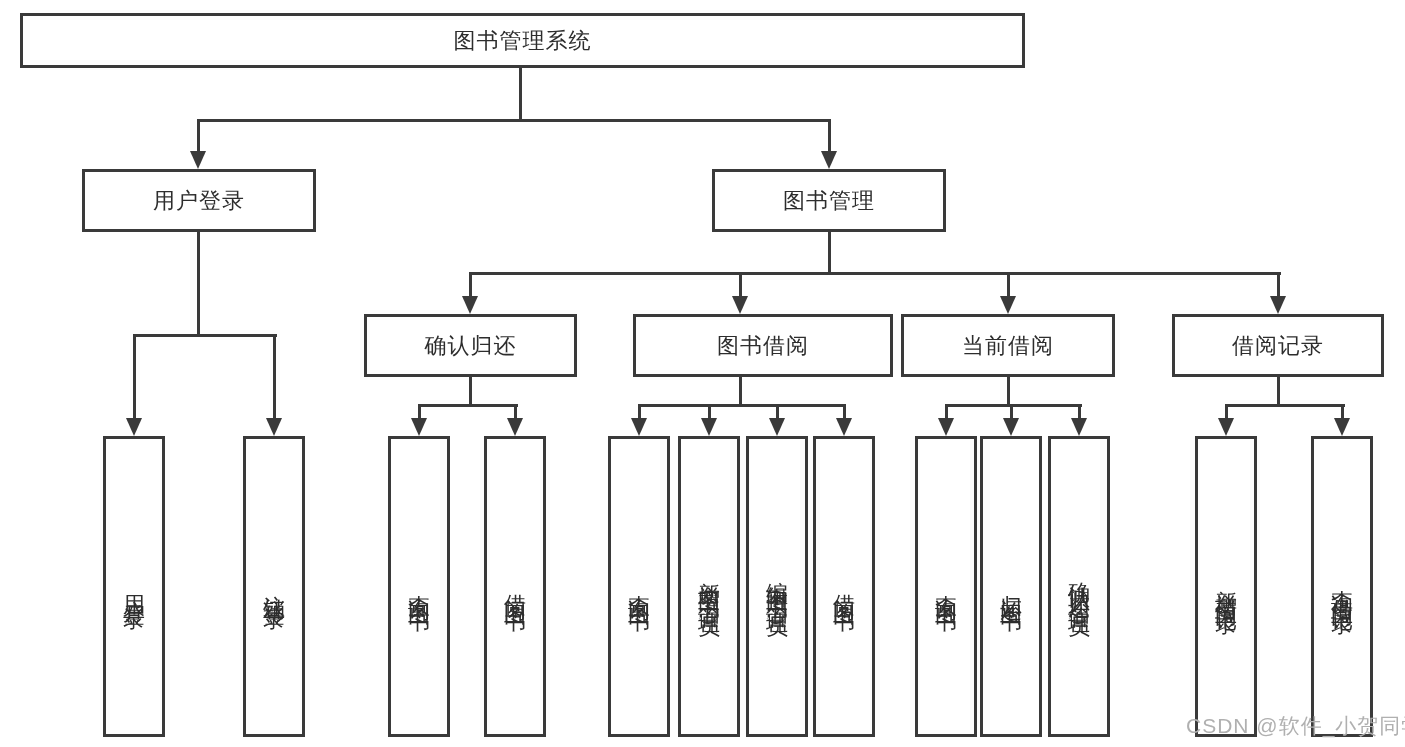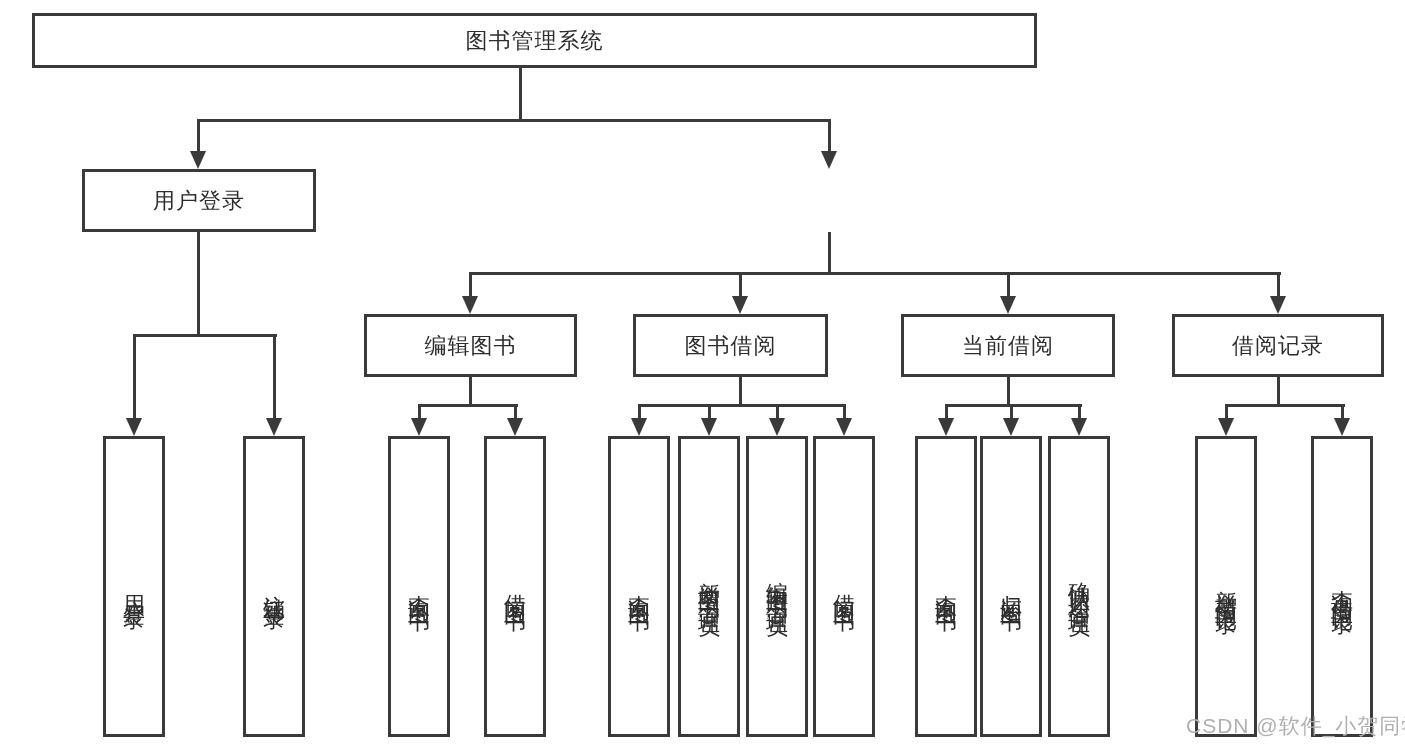--- a/index.html
+++ b/index.html
@@ -27,33 +27,36 @@
     position:absolute; left:1186px; top:712px; z-index:5;
     color:var(--watermark,#b0b0b0); font-size:21px; letter-spacing:1px;
     white-space:nowrap;
   }
 </style>
 </head>
 <body>
 
 <div id="canvas">
 
-  <div class="box" style="left:20px; top:13px; width:1005px; height:55px;margin-left:12px;">
+  <div class="box" style="left:20px; top:13px; width:1005px; height:55px;">
     <span>图书管理系统</span>
   </div>
 
   <div class="vline" style="left:519px; top:68px;  width:3px; height:53px;"></div>
   <div class="hline" style="left:197px; top:119px; width:634px; height:3px;"></div>
   <div class="vline" style="left:197px; top:119px; width:3px; height:34px;"></div>
   <div class="arrow" style="left:190px; top:151px;"></div>
   <div class="vline" style="left:828px; top:119px; width:3px; height:34px;"></div>
   <div class="arrow" style="left:821px; top:151px;"></div>
 
   <div class="box" style="left:82px; top:169px; width:234px; height:63px;">
     <span>用户登录</span>
+  </div>
+  <div class="box" style="left:712px; top:169px; width:234px; height:63px;">
+    <span>图书管理</span>
   </div>
 
   <div class="vline" style="left:197px; top:232px; width:3px; height:104px;"></div>
   <div class="hline" style="left:133px; top:334px; width:144px; height:3px;"></div>
   <div class="vline" style="left:133px; top:334px; width:3px; height:86px;"></div>
   <div class="arrow" style="left:126px; top:418px;"></div>
   <div class="vline" style="left:273px; top:334px; width:3px; height:86px;"></div>
   <div class="arrow" style="left:266px; top:418px;"></div>
 
   <div class="vline" style="left:828px; top:232px; width:3px; height:43px;"></div>
@@ -61,23 +64,23 @@
   <div class="vline" style="left:469px;  top:272px; width:3px; height:26px;"></div>
   <div class="arrow" style="left:462px;  top:296px;"></div>
   <div class="vline" style="left:739px;  top:272px; width:3px; height:26px;"></div>
   <div class="arrow" style="left:732px;  top:296px;"></div>
   <div class="vline" style="left:1007px; top:272px; width:3px; height:26px;"></div>
   <div class="arrow" style="left:1000px; top:296px;"></div>
   <div class="vline" style="left:1277px; top:272px; width:3px; height:26px;"></div>
   <div class="arrow" style="left:1270px; top:296px;"></div>
 
   <div class="box" style="left:364px; top:314px; width:213px; height:63px;">
-    <span>编辑图书</span>
+    <span>确认归还</span>
   </div>
-  <div class="box" style="left:633px; top:314px; width:195px; height:63px;">
+  <div class="box" style="left:633px; top:314px; width:260px; height:63px;">
     <span>图书借阅</span>
   </div>
   <div class="box" style="left:1172px; top:314px; width:212px; height:63px;">
     <span>借阅记录</span>
   </div>
   <div class="box" style="left:901px; top:314px; width:214px; height:63px;">
     <span>当前借阅</span>
   </div>
 
   <div class="vline" style="left:469px; top:377px; width:3px; height:29px;"></div>

